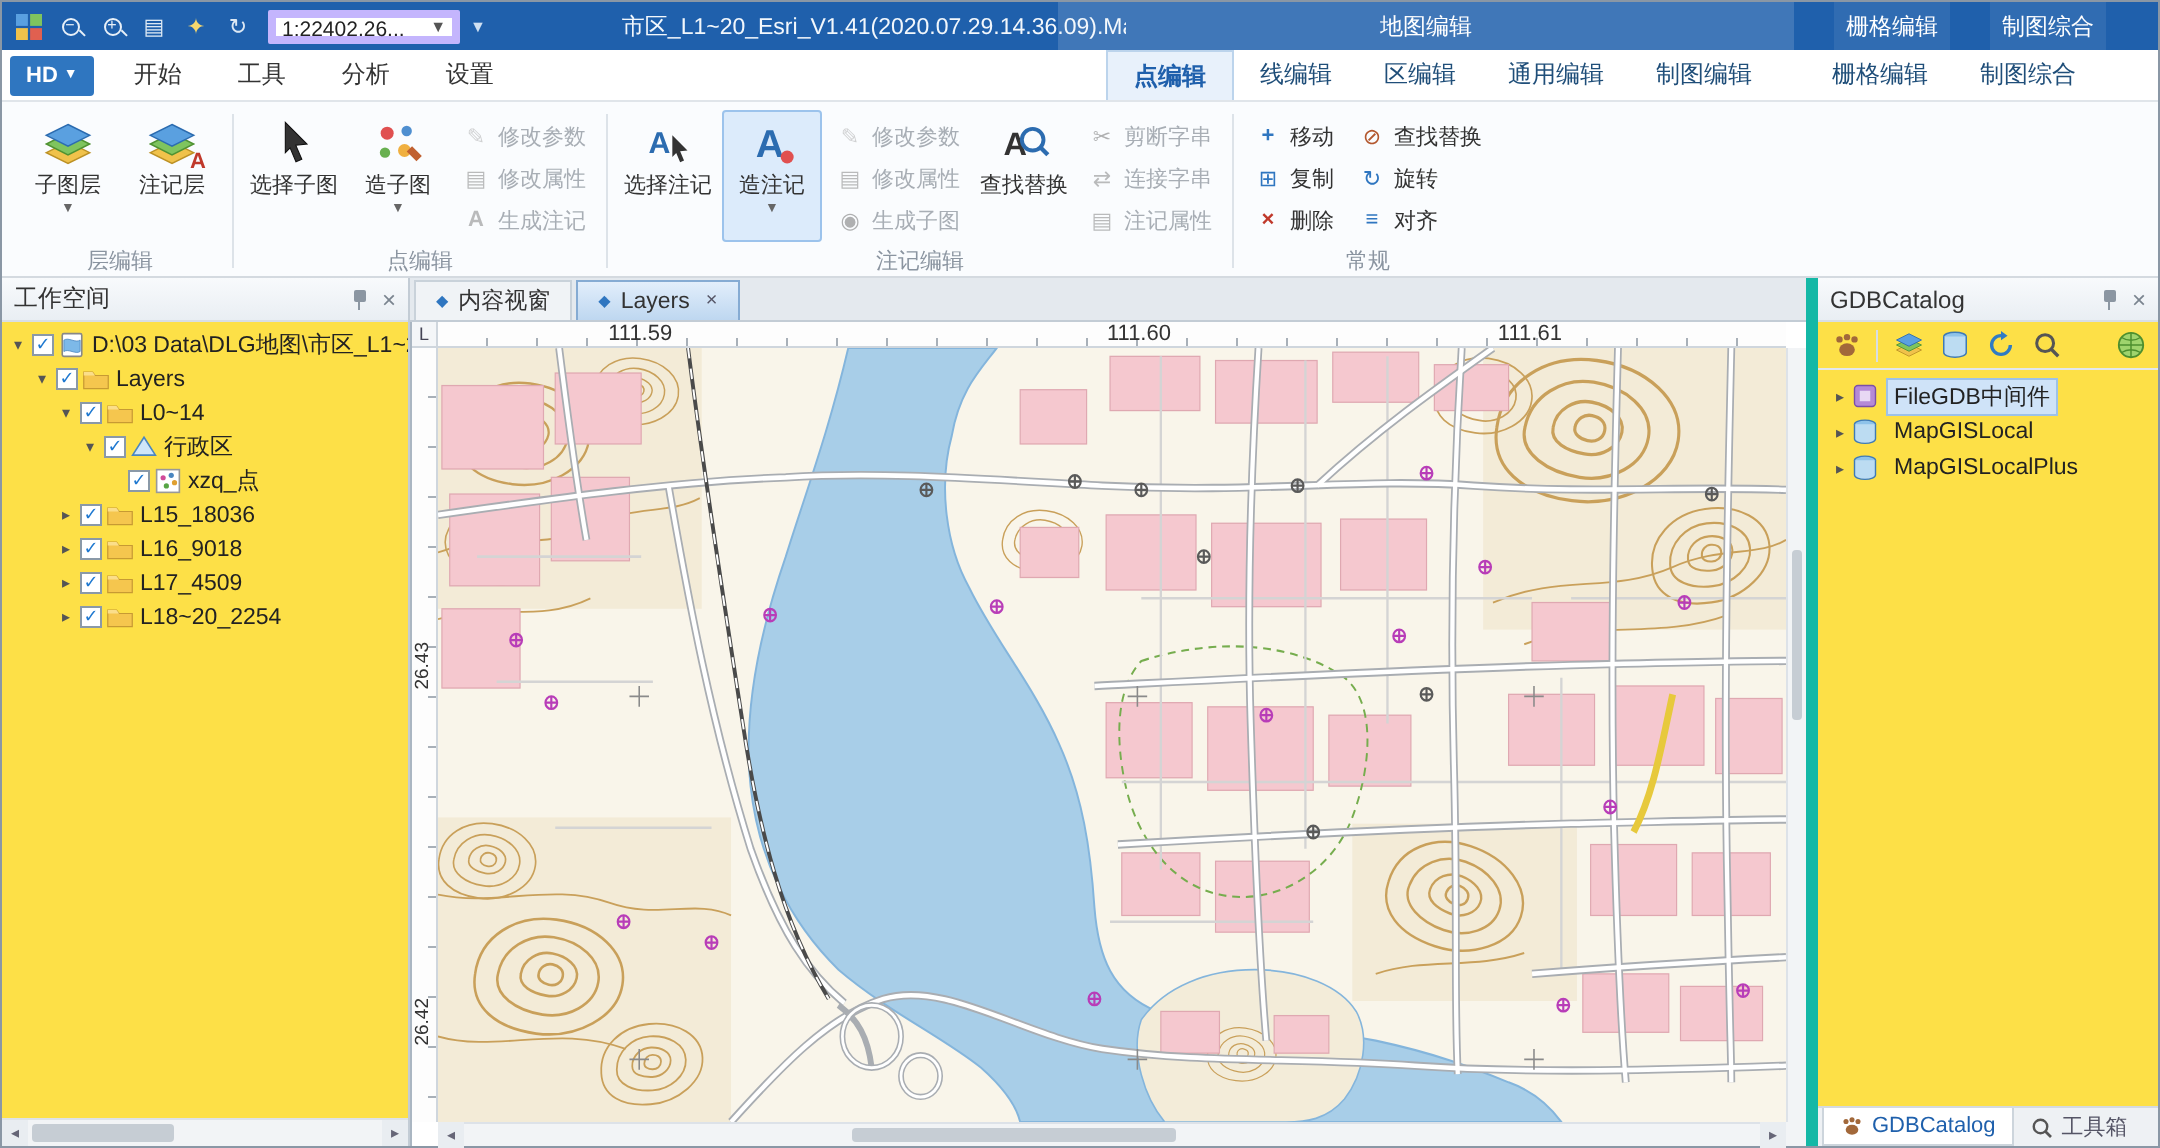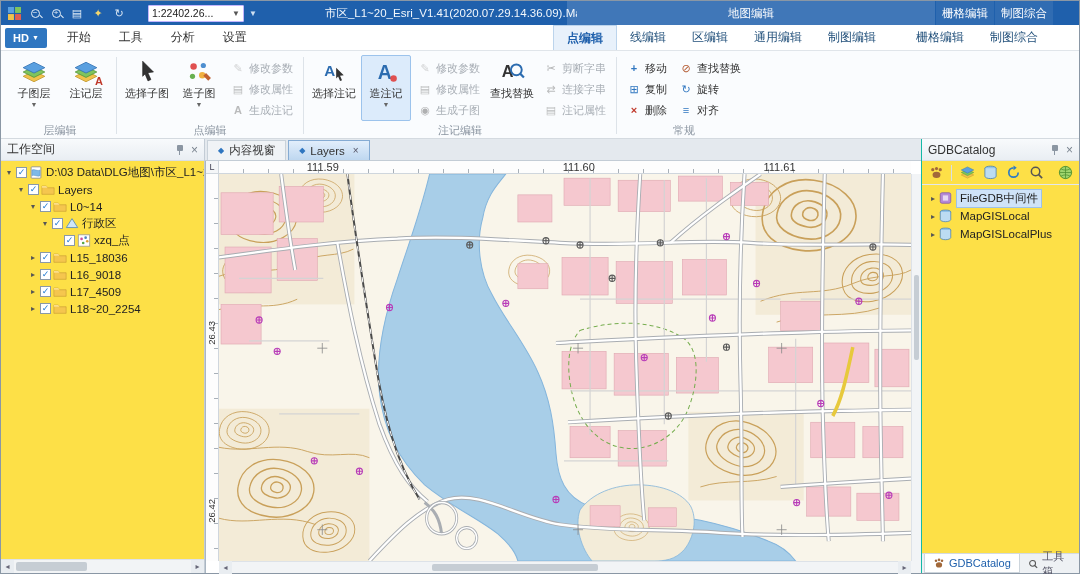--- a/index.html
+++ b/index.html
@@ -6,25 +6,25 @@
 html,body{width:1080px;height:574px;overflow:hidden;background:#e8e8e8;font-size:12px;color:#222}
 .window{width:1080px;height:574px;display:flex;flex-direction:column;border:1px solid #8a97a5;background:#fff}
 
 
 .titlebar{height:24px;background:#1f60ac;display:flex;align-items:center;position:relative;color:#fff;flex:0 0 24px}
 .tb-icons{display:flex;align-items:center;gap:3px;padding-left:4px}
 .tb-icon{width:18px;height:18px;display:flex;align-items:center;justify-content:center;font-size:11px;color:#dce8f4;cursor:default}
 .tb-icon svg{width:13px;height:13px}
 .mini-mag{width:9px;height:9px;border:1.3px solid #e8f0f8;border-radius:50%;position:relative;font-size:8px;line-height:6px;text-align:center;color:#e8f0f8}
 .mini-mag::after{content:"";position:absolute;width:4px;height:1.3px;background:#e8f0f8;transform:rotate(45deg);right:-4px;bottom:-1px}
-.scale-combo{margin-left:20px;width:96px;height:17px;background:#fff;border:1px solid #c4b5fd;color:#222;font-size:10.5px;display:flex;align-items:center;padding:0 3px;border-radius:1px}
+.scale-combo{margin-left:6px;width:96px;height:17px;background:#fff;border:4px solid #c4b5fd;color:#222;font-size:10.5px;display:flex;padding:0 3px;border-radius:1px}
 .scale-combo .sc-caret{margin-left:auto;color:#555;font-size:8px}
 .qa-caret{color:#cfe0f2;font-size:8px;margin-left:5px}
 .tb-title{margin-left:68px;width:252px;overflow:hidden;white-space:nowrap;font-size:11.5px;color:#f2f7fc}
-.tb-ctx{position:absolute;right:26px;top:0;bottom:0;display:flex;gap:1px;align-items:stretch}
+.tb-ctx{position:absolute;right:26px;top:0;bottom:0;display:flex;gap:20px;align-items:stretch}
 .ctx{display:flex;align-items:center;justify-content:center;font-size:11.5px;color:#fff}
 .ctx.main{width:368px;background:rgba(255,255,255,.15)}
 .ctx.sub{width:58px;background:rgba(255,255,255,.08)}
 
 
 .menurow{height:26px;background:#fff;border-bottom:1px solid #e0e5ea;display:flex;align-items:center;position:relative;flex:0 0 26px}
 .appbtn{margin-left:4px;height:20px;background:#2f76c0;color:#fff;border-radius:2px;display:flex;align-items:center;padding:0 8px;font-size:11px;font-weight:bold;gap:3px}
 .appbtn .c{font-size:7px}
 .menus{display:flex;margin-left:6px}
 .menu{padding:0 14px;line-height:25px;color:#333}
@@ -49,21 +49,21 @@
 .smcol{display:flex;flex-direction:column;gap:1px;padding-top:3px}
 .rbtn-sm{height:20px;display:flex;align-items:center;gap:4px;padding:0 5px;font-size:11px;color:#333;border-radius:2px;white-space:nowrap}
 .rbtn-sm .sic{width:14px;text-align:center;font-size:11px}
 .rbtn-sm.disabled{color:#a8aeb5}
 .rbtn-sm.disabled .sic{opacity:.45;filter:grayscale(1)}
 
 
 .main{flex:1;display:flex;min-height:0;background:#eef1f4}
 .panel{background:#fde047;display:flex;flex-direction:column;min-height:0}
 .panel.left{width:204px;border-right:1px solid #c3ccd5}
-.panel.right{width:158px;border-left:1px solid #14b8a6}
+.panel.right{width:176px;border-left:6px solid #14b8a6}
 .phead{height:22px;background:linear-gradient(#f8fafc,#e9eef3);border-bottom:1px solid #d8dee5;display:flex;align-items:center;padding:0 6px;font-size:12px;color:#333;flex:0 0 22px}
 .phead .sp{flex:1}
 .pin{width:10px;height:12px;position:relative;margin-right:6px}
 .pin::before{content:"";position:absolute;top:1px;left:2px;width:6px;height:6px;background:#8b96a2;border-radius:1px}
 .pin::after{content:"";position:absolute;top:7px;left:4.5px;width:1px;height:4px;background:#8b96a2}
 .pclose{color:#7a848f;font-size:12px;line-height:1}
 
 
 .tree{flex:1;overflow:hidden;padding-top:3px}
 .trow{height:17px;display:flex;align-items:center;white-space:nowrap;padding-left:calc(3px + var(--lv)*12px)}

